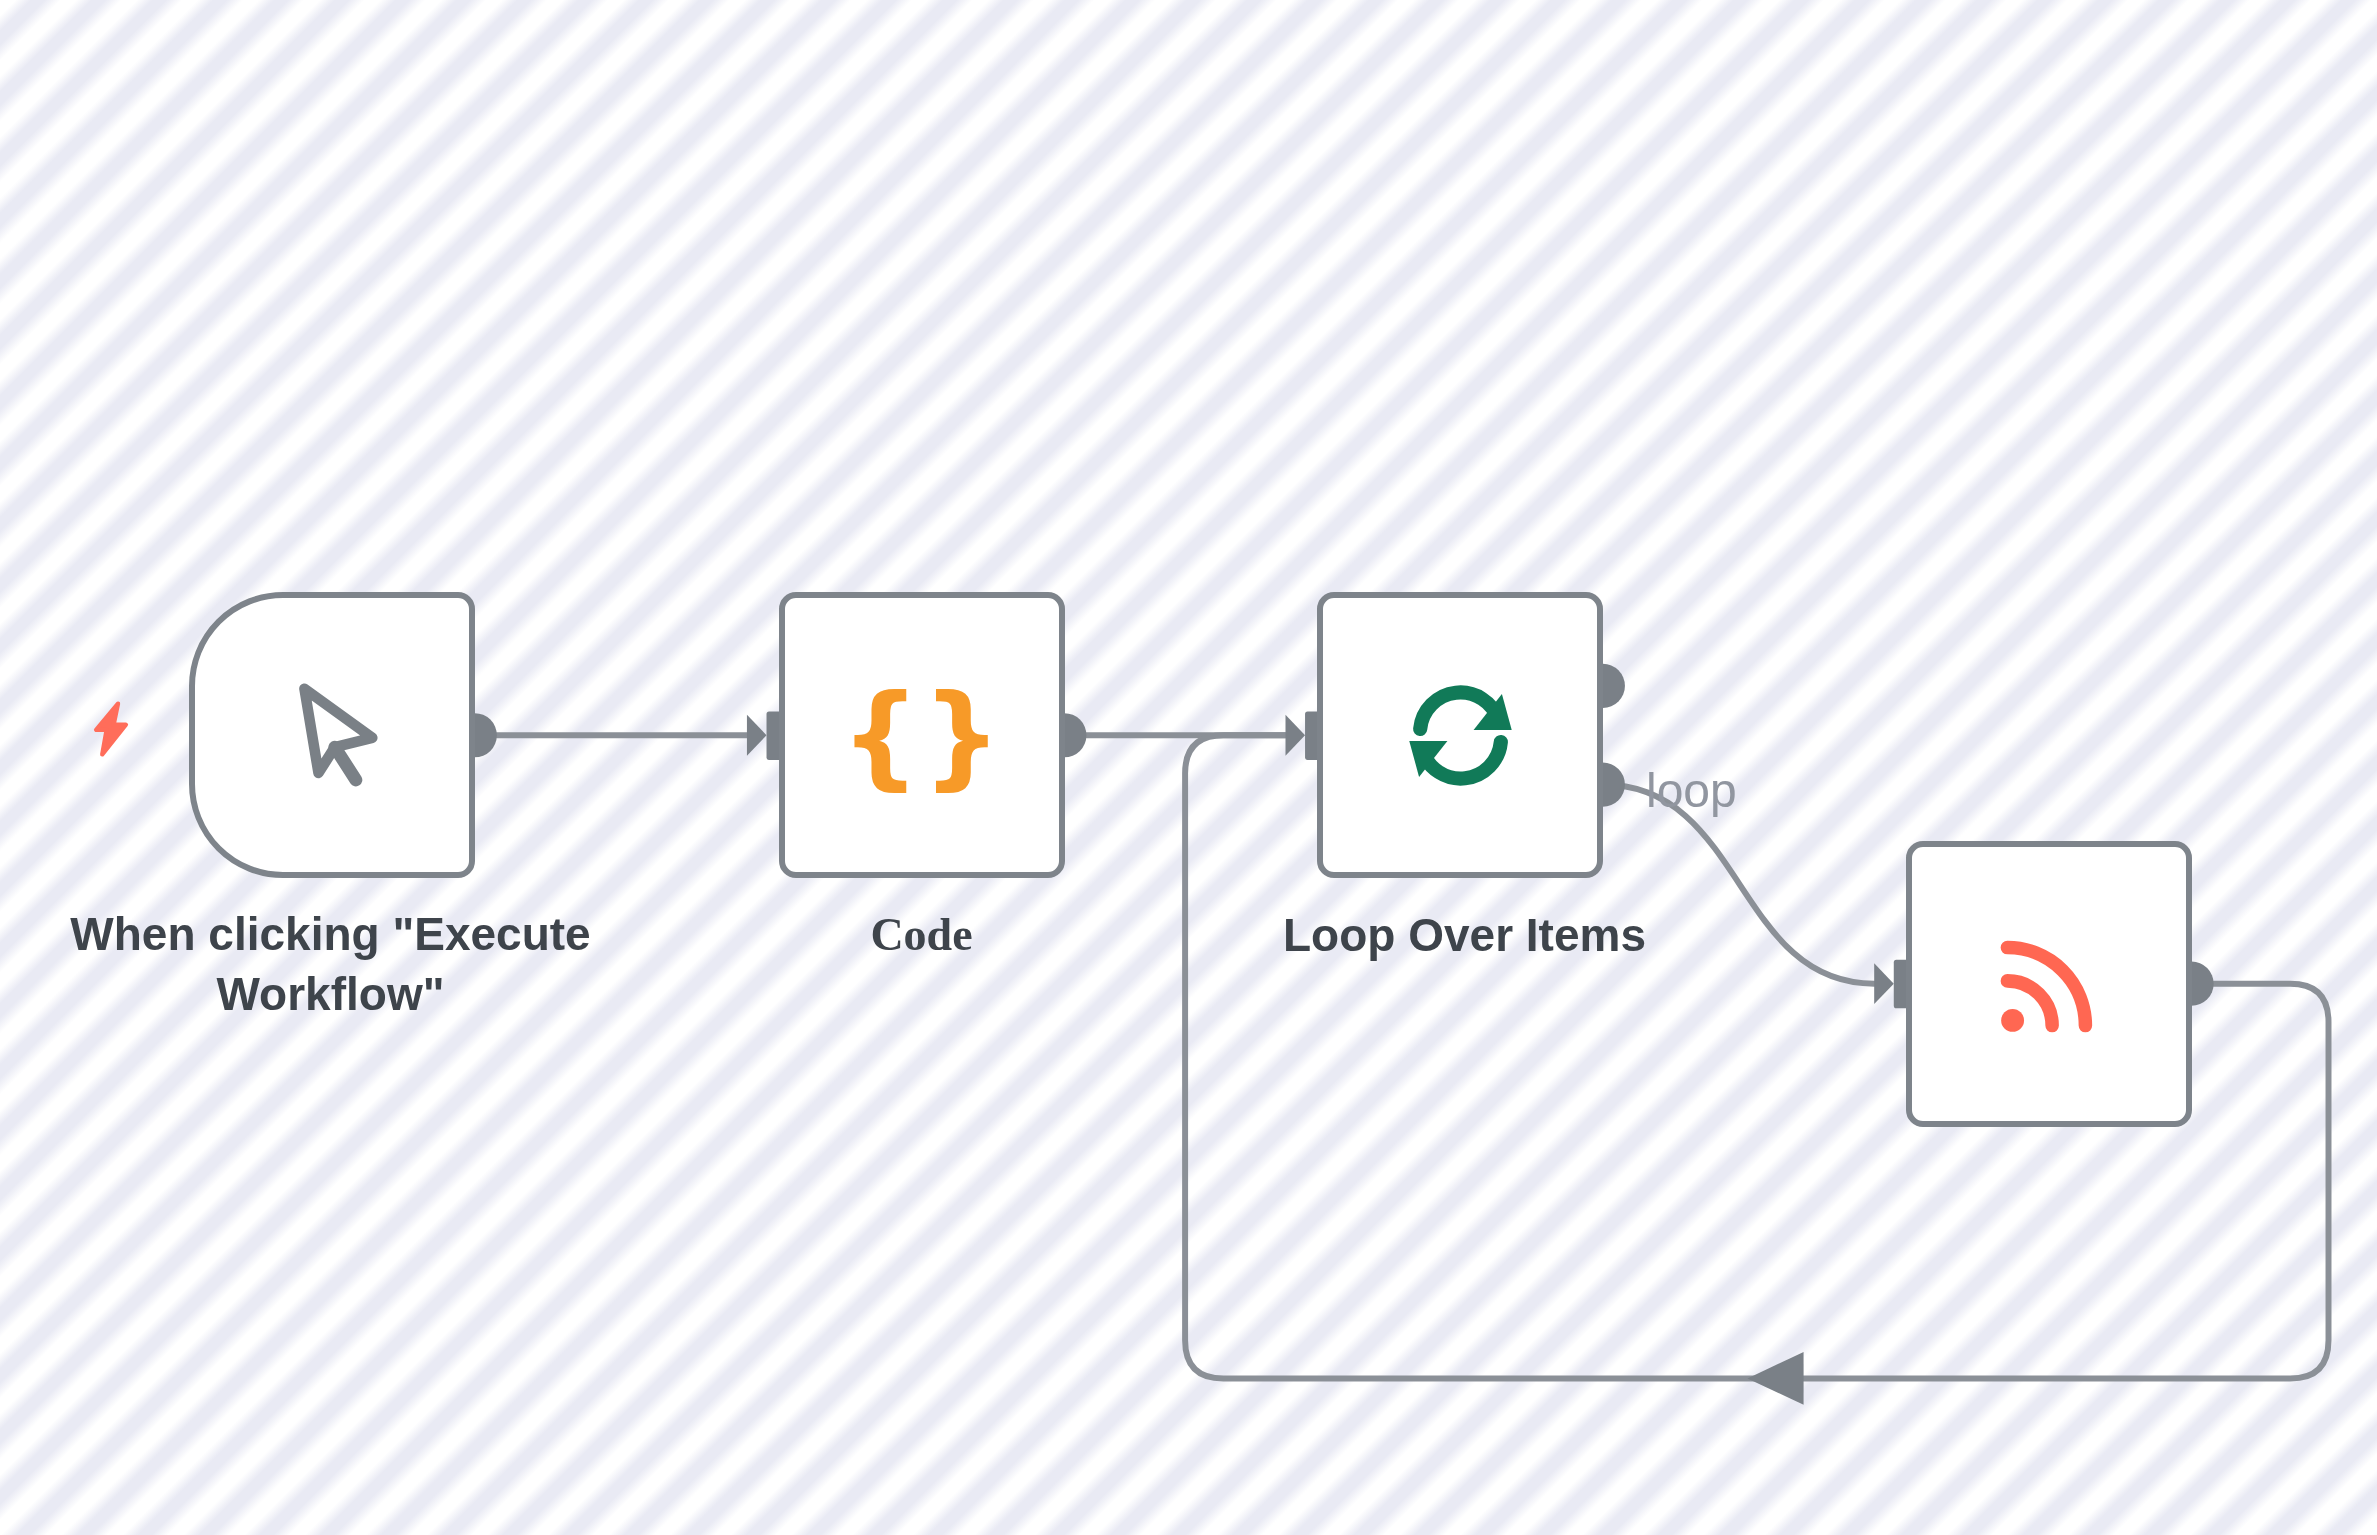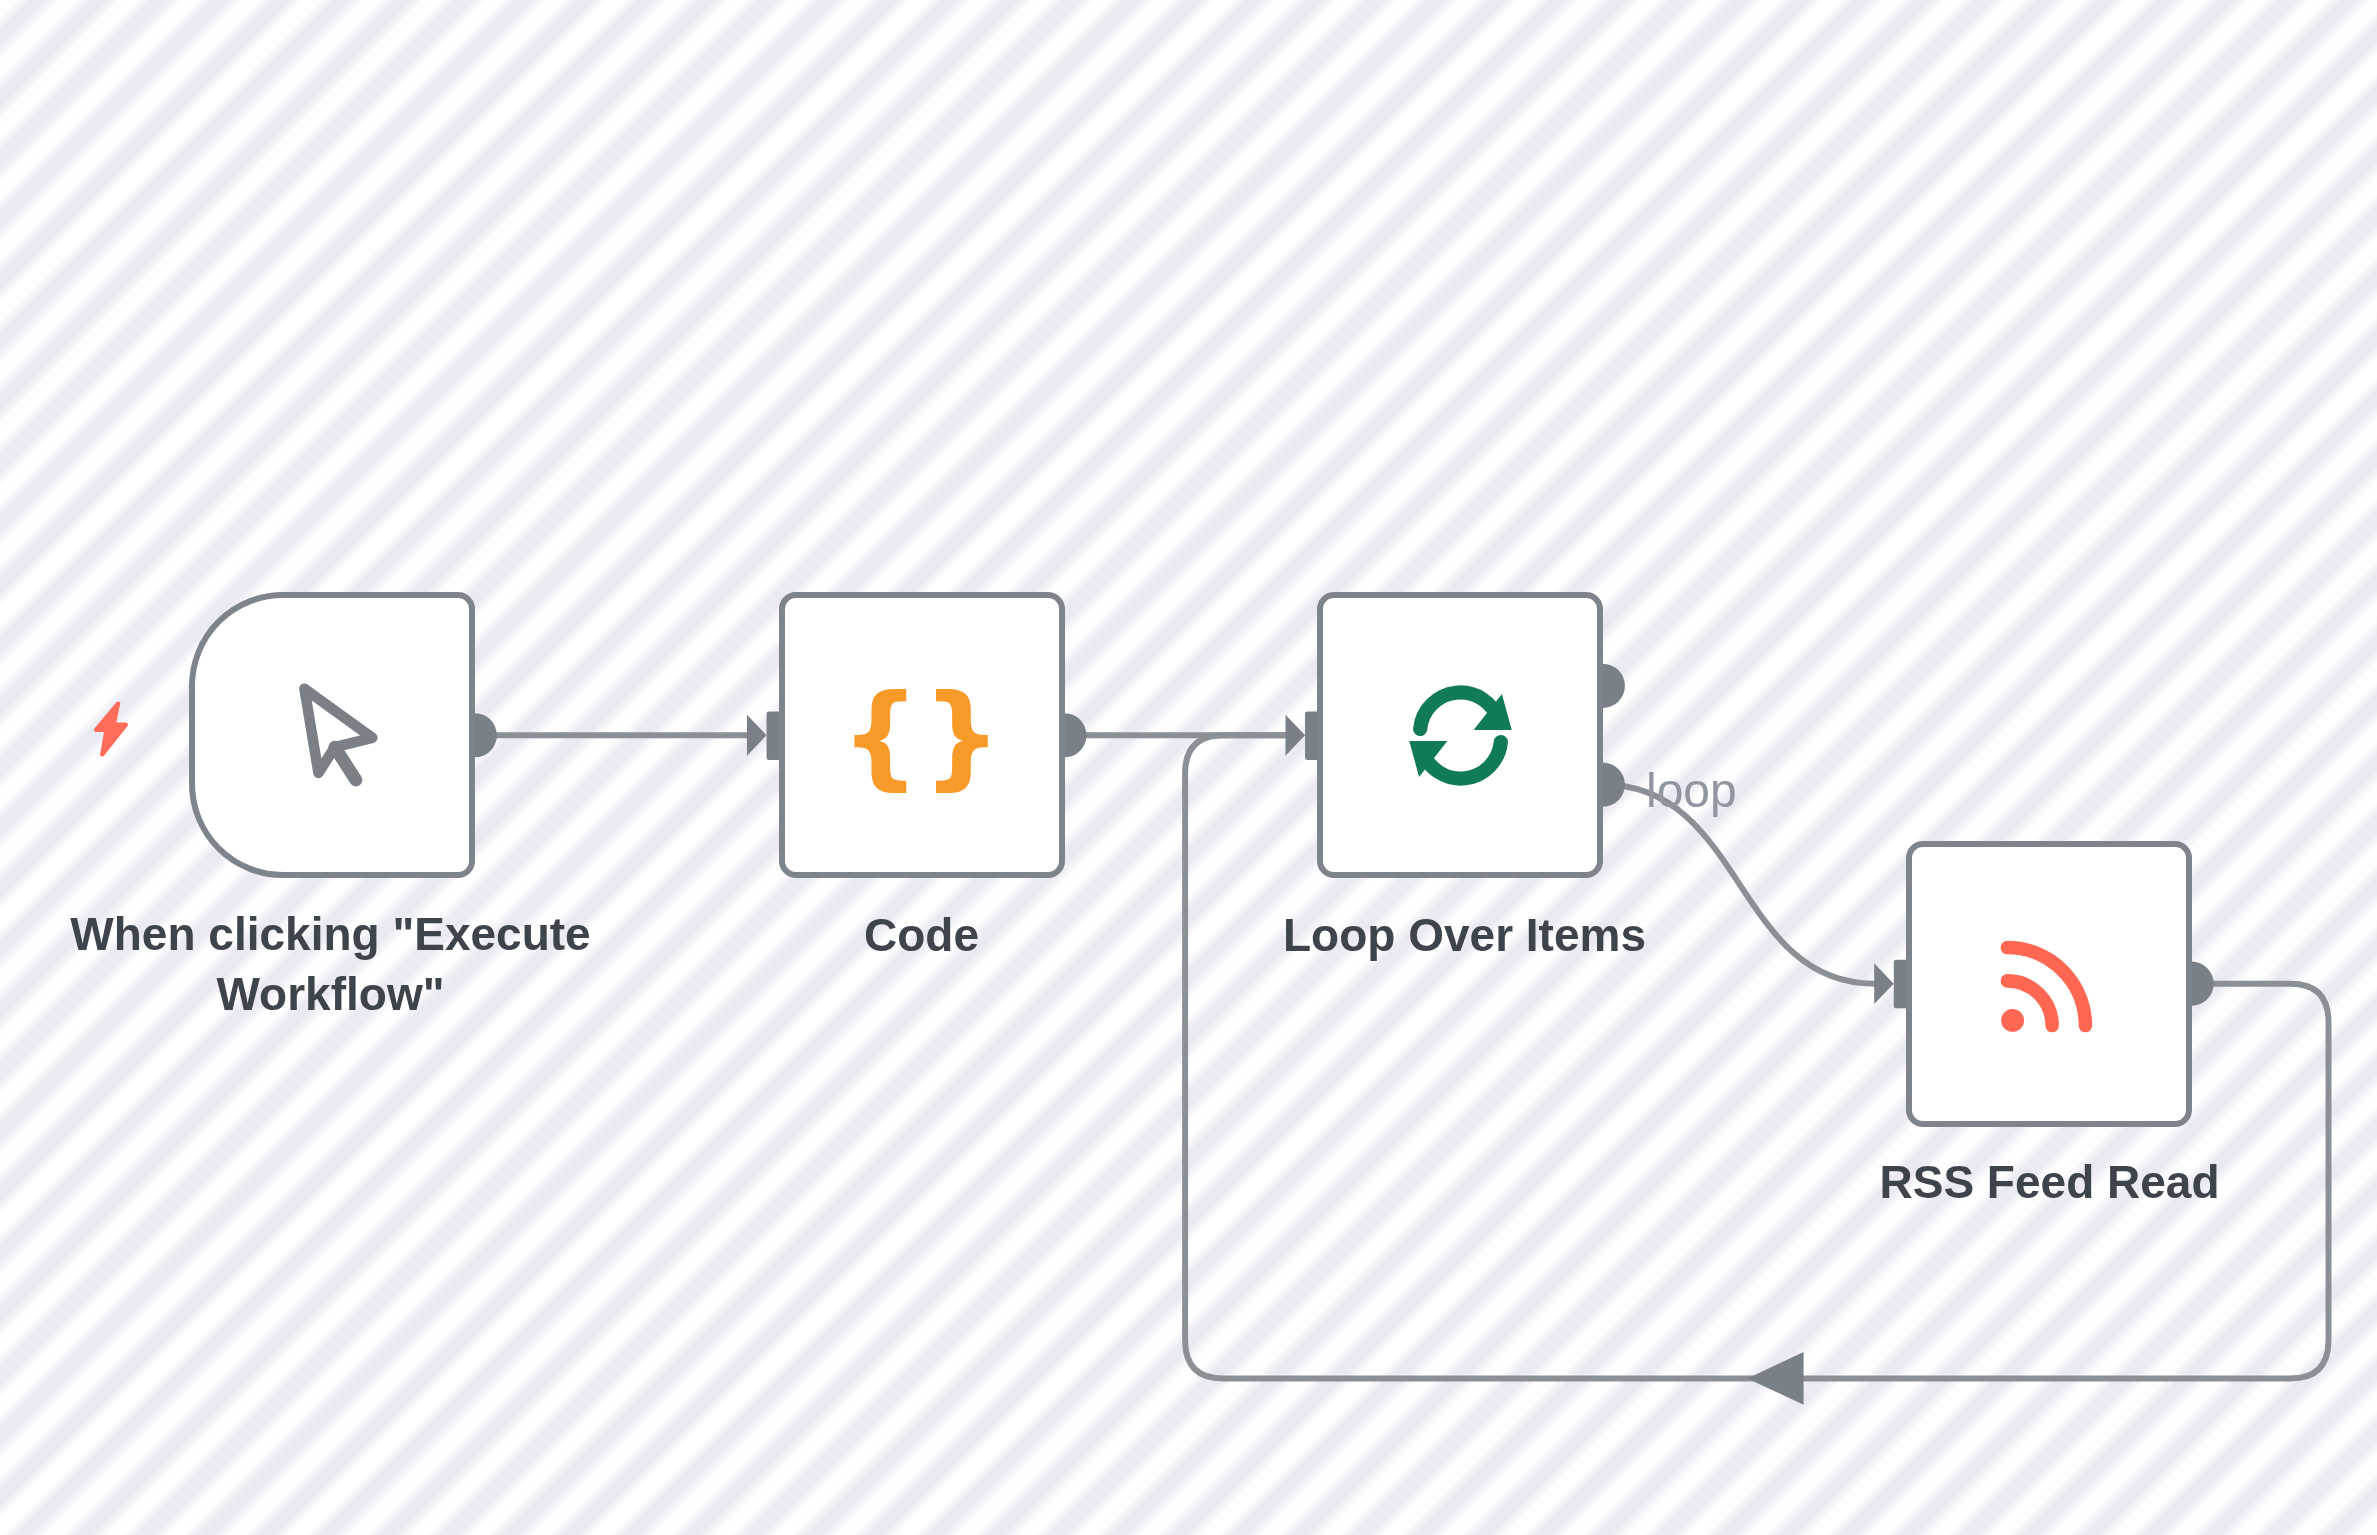--- a/index.html
+++ b/index.html
@@ -105,20 +105,19 @@
 
   <div class="node" style="left:1906px;top:841px;">
     <svg width="104" height="104" viewBox="0 0 100 100">
       <circle cx="15" cy="85" r="11" fill="#ff6752"></circle>
       <path d="M10 47 A43 43 0 0 1 53 90" fill="none" stroke="#ff6752" stroke-width="13" stroke-linecap="round"></path>
       <path d="M10 15 A75 75 0 0 1 85 90" fill="none" stroke="#ff6752" stroke-width="13" stroke-linecap="round"></path>
     </svg>
   </div>
 
   <div class="node-label" style="left:58px;top:904px;">When clicking "Execute Workflow"</div>
-  <div class="node-label" style="left:649px;top:905px;">Code</div>
+  <div class="node-label" style="left:649px;top:905px;font-family:Liberation Serif, serif;">Code</div>
   <div class="node-label" style="left:1192px;top:905px;">Loop Over Items</div>
-  <div class="node-label" style="left:1777px;top:1152px;">RSS Feed Read</div>
 
   <div class="output-label" style="left:1646px;top:763px;">loop</div>
 
 </div>
 
 
 </body></html>

